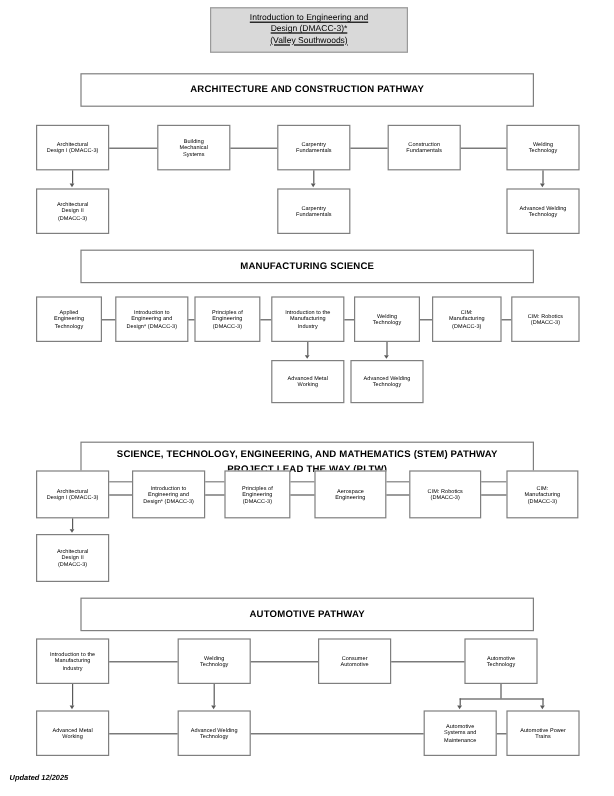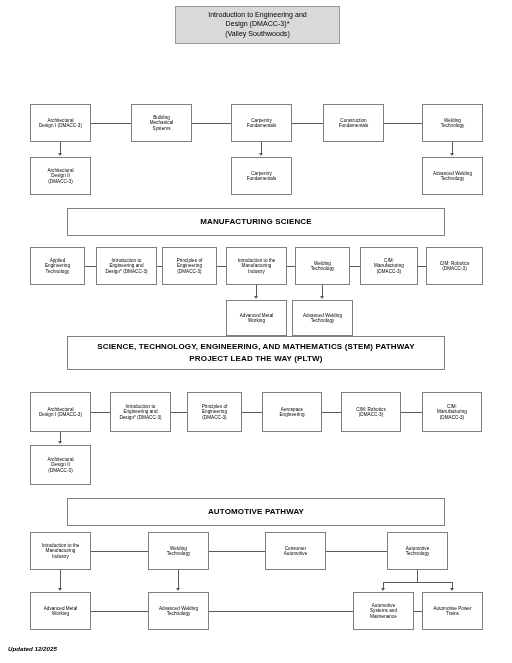--- a/index.html
+++ b/index.html
@@ -101,26 +101,29 @@
     font-style: italic;
     font-weight: bold;
     color: #000;
   }
 </style>
 </head>
 <body>
 
 <div id="page">
 
-  <div class="title-box" style="left:175px; top:6px; width:165px; height:38px;">
+  <div class="title-box" style="left:175px; top:6px; width:165px; height:38px;text-decoration:underline;">
     <span class="lbl">Introduction to Engineering and
 Design (DMACC-3)*
 (Valley Southwoods)</span>
   </div>
 
+  <div class="banner" style="left:67px; top:61px; width:378px; height:28px;">
+    <span class="lbl">ARCHITECTURE AND CONSTRUCTION PATHWAY</span>
+  </div>
 
   <div class="node" style="left:30px; top:104px; width:61px; height:38px;">
     <span class="lbl">Architectural
 Design I (DMACC-3)</span>
   </div>
   <div class="node" style="left:131px; top:104px; width:61px; height:38px;">
     <span class="lbl">Building
 Mechanical
 Systems</span>
   </div>
@@ -217,21 +220,21 @@
   <div class="node" style="left:292px; top:300px; width:61px; height:36px;">
     <span class="lbl">Advanced Welding
 Technology</span>
   </div>
 
   <div class="conn v" style="left:256px; top:285px; height:11px;"></div>
   <div class="arrow-down" style="left:254px; top:296px;"></div>
   <div class="conn v" style="left:322px; top:285px; height:11px;"></div>
   <div class="arrow-down" style="left:320px; top:296px;"></div>
 
-  <div class="banner" style="left:67px; top:336px; width:378px; height:34px;">
+  <div class="banner" style="left:67px; top:368px; width:378px; height:34px;">
     <span class="lbl">SCIENCE, TECHNOLOGY, ENGINEERING, AND MATHEMATICS (STEM) PATHWAY
 PROJECT LEAD THE WAY (PLTW)</span>
   </div>
 
   <div class="node" style="left:30px; top:392px; width:61px; height:40px;">
     <span class="lbl">Architectural
 Design I (DMACC-3)</span>
   </div>
   <div class="node" style="left:110px; top:392px; width:61px; height:40px;">
     <span class="lbl">Introduction to

